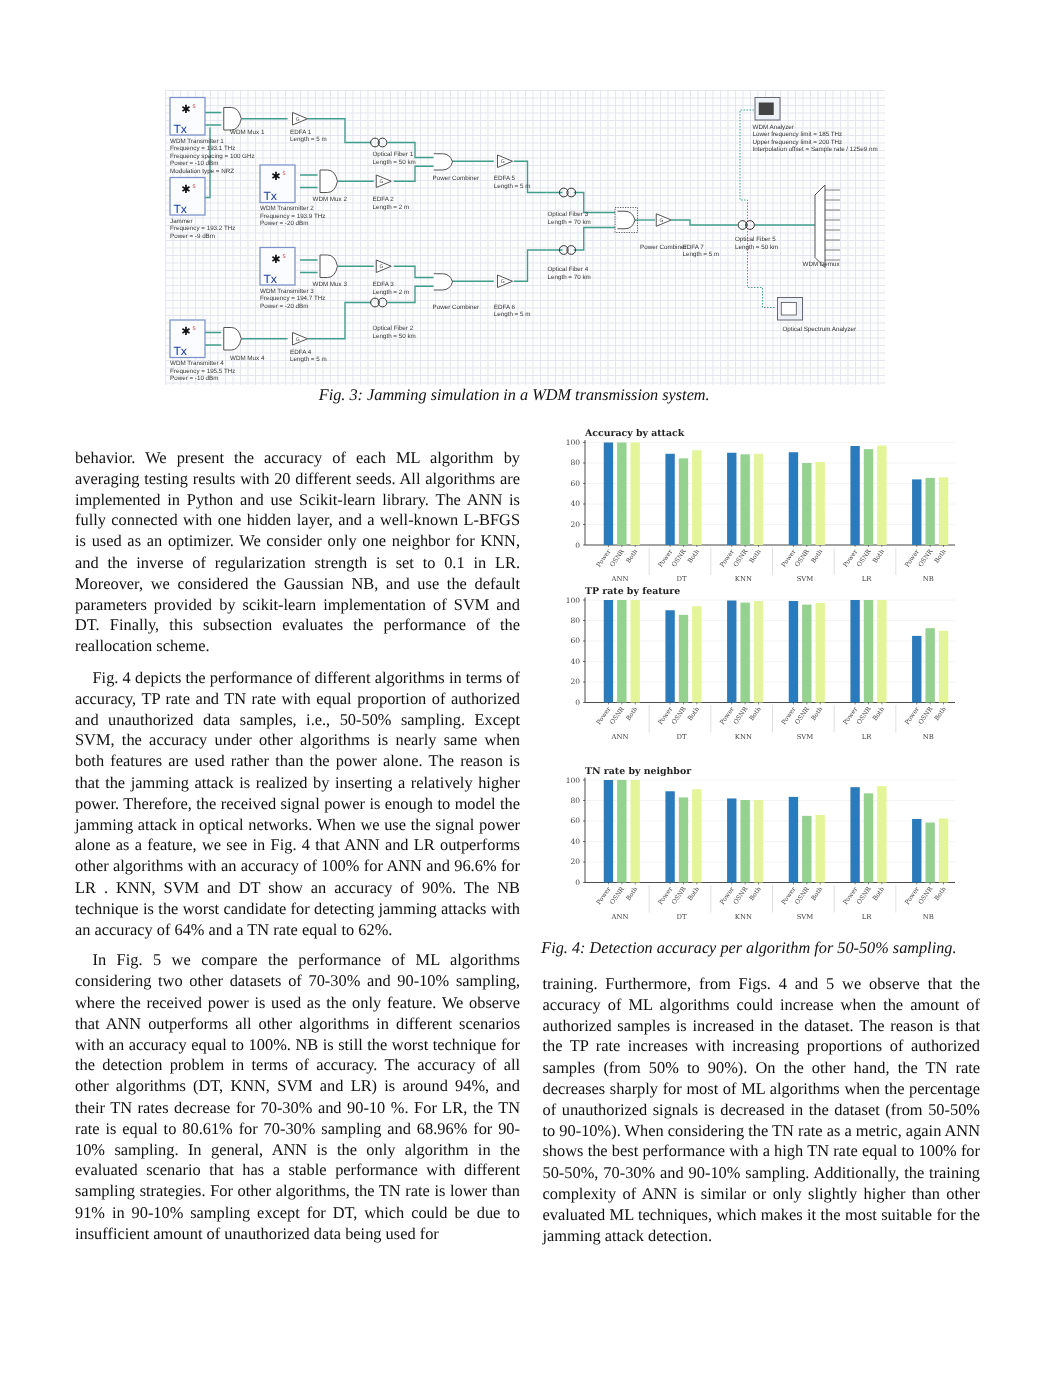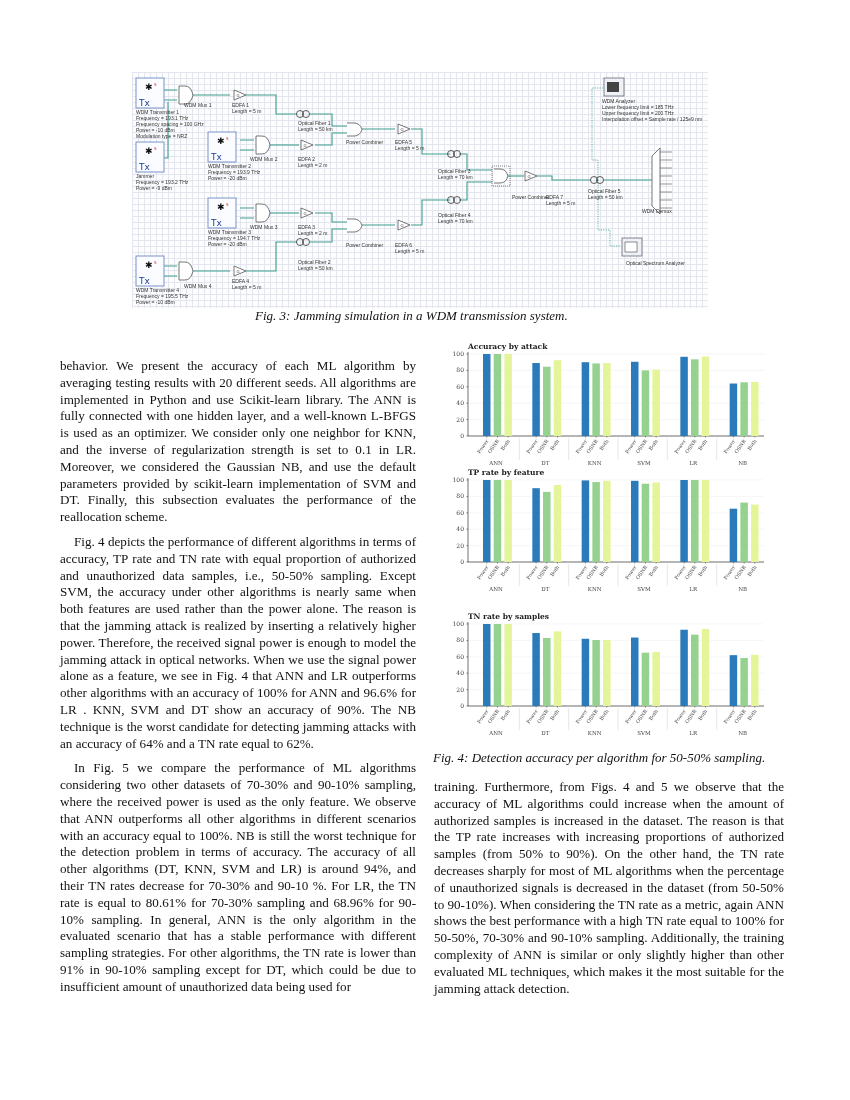--- a/index.html
+++ b/index.html
@@ -387,21 +387,21 @@
       <line x1="306.1166666666667" y1="96" x2="306.1166666666667" y2="97.5" stroke="#333" stroke-width="0.5"></line>
       <text x="308.1166666666667" y="101" text-anchor="end" class="tick-text" transform="rotate(-55 308.1166666666667 101)">OSNR</text>
       <rect x="313.06666666666666" y="38.6" width="7.5" height="57.4" fill="#e3f598"></rect>
       <line x1="316.81666666666666" y1="96" x2="316.81666666666666" y2="97.5" stroke="#333" stroke-width="0.5"></line>
       <text x="318.81666666666666" y="101" text-anchor="end" class="tick-text" transform="rotate(-55 318.81666666666666 101)">Both</text>
       <text x="304.6666666666667" y="125" text-anchor="middle" class="group-text">NB</text>
       <line x1="278.6666666666667" y1="98" x2="278.6666666666667" y2="120" stroke="#ccc" stroke-width="0.5"></line>
     </svg>
 </div>
 <div class="chart" style="top:610px;">
-  <div class="chart-title">TN rate by samples</div>
+  <div class="chart-title">TN rate by neighbor</div>
   <svg class="chart-svg" width="328" height="132">
       <line x1="30" y1="96" x2="326" y2="96" stroke="#eef0f2" stroke-width="0.6"></line>
       <text x="26" y="98" text-anchor="end" class="axis-text">0</text>
       <line x1="28.5" y1="96" x2="30" y2="96" stroke="#333" stroke-width="0.6"></line>
       <line x1="30" y1="79.6" x2="326" y2="79.6" stroke="#eef0f2" stroke-width="0.6"></line>
       <text x="26" y="81.6" text-anchor="end" class="axis-text">20</text>
       <line x1="28.5" y1="79.6" x2="30" y2="79.6" stroke="#333" stroke-width="0.6"></line>
       <line x1="30" y1="63.199999999999996" x2="326" y2="63.199999999999996" stroke="#eef0f2" stroke-width="0.6"></line>
       <text x="26" y="65.19999999999999" text-anchor="end" class="axis-text">40</text>
       <line x1="28.5" y1="63.199999999999996" x2="30" y2="63.199999999999996" stroke="#333" stroke-width="0.6"></line>

